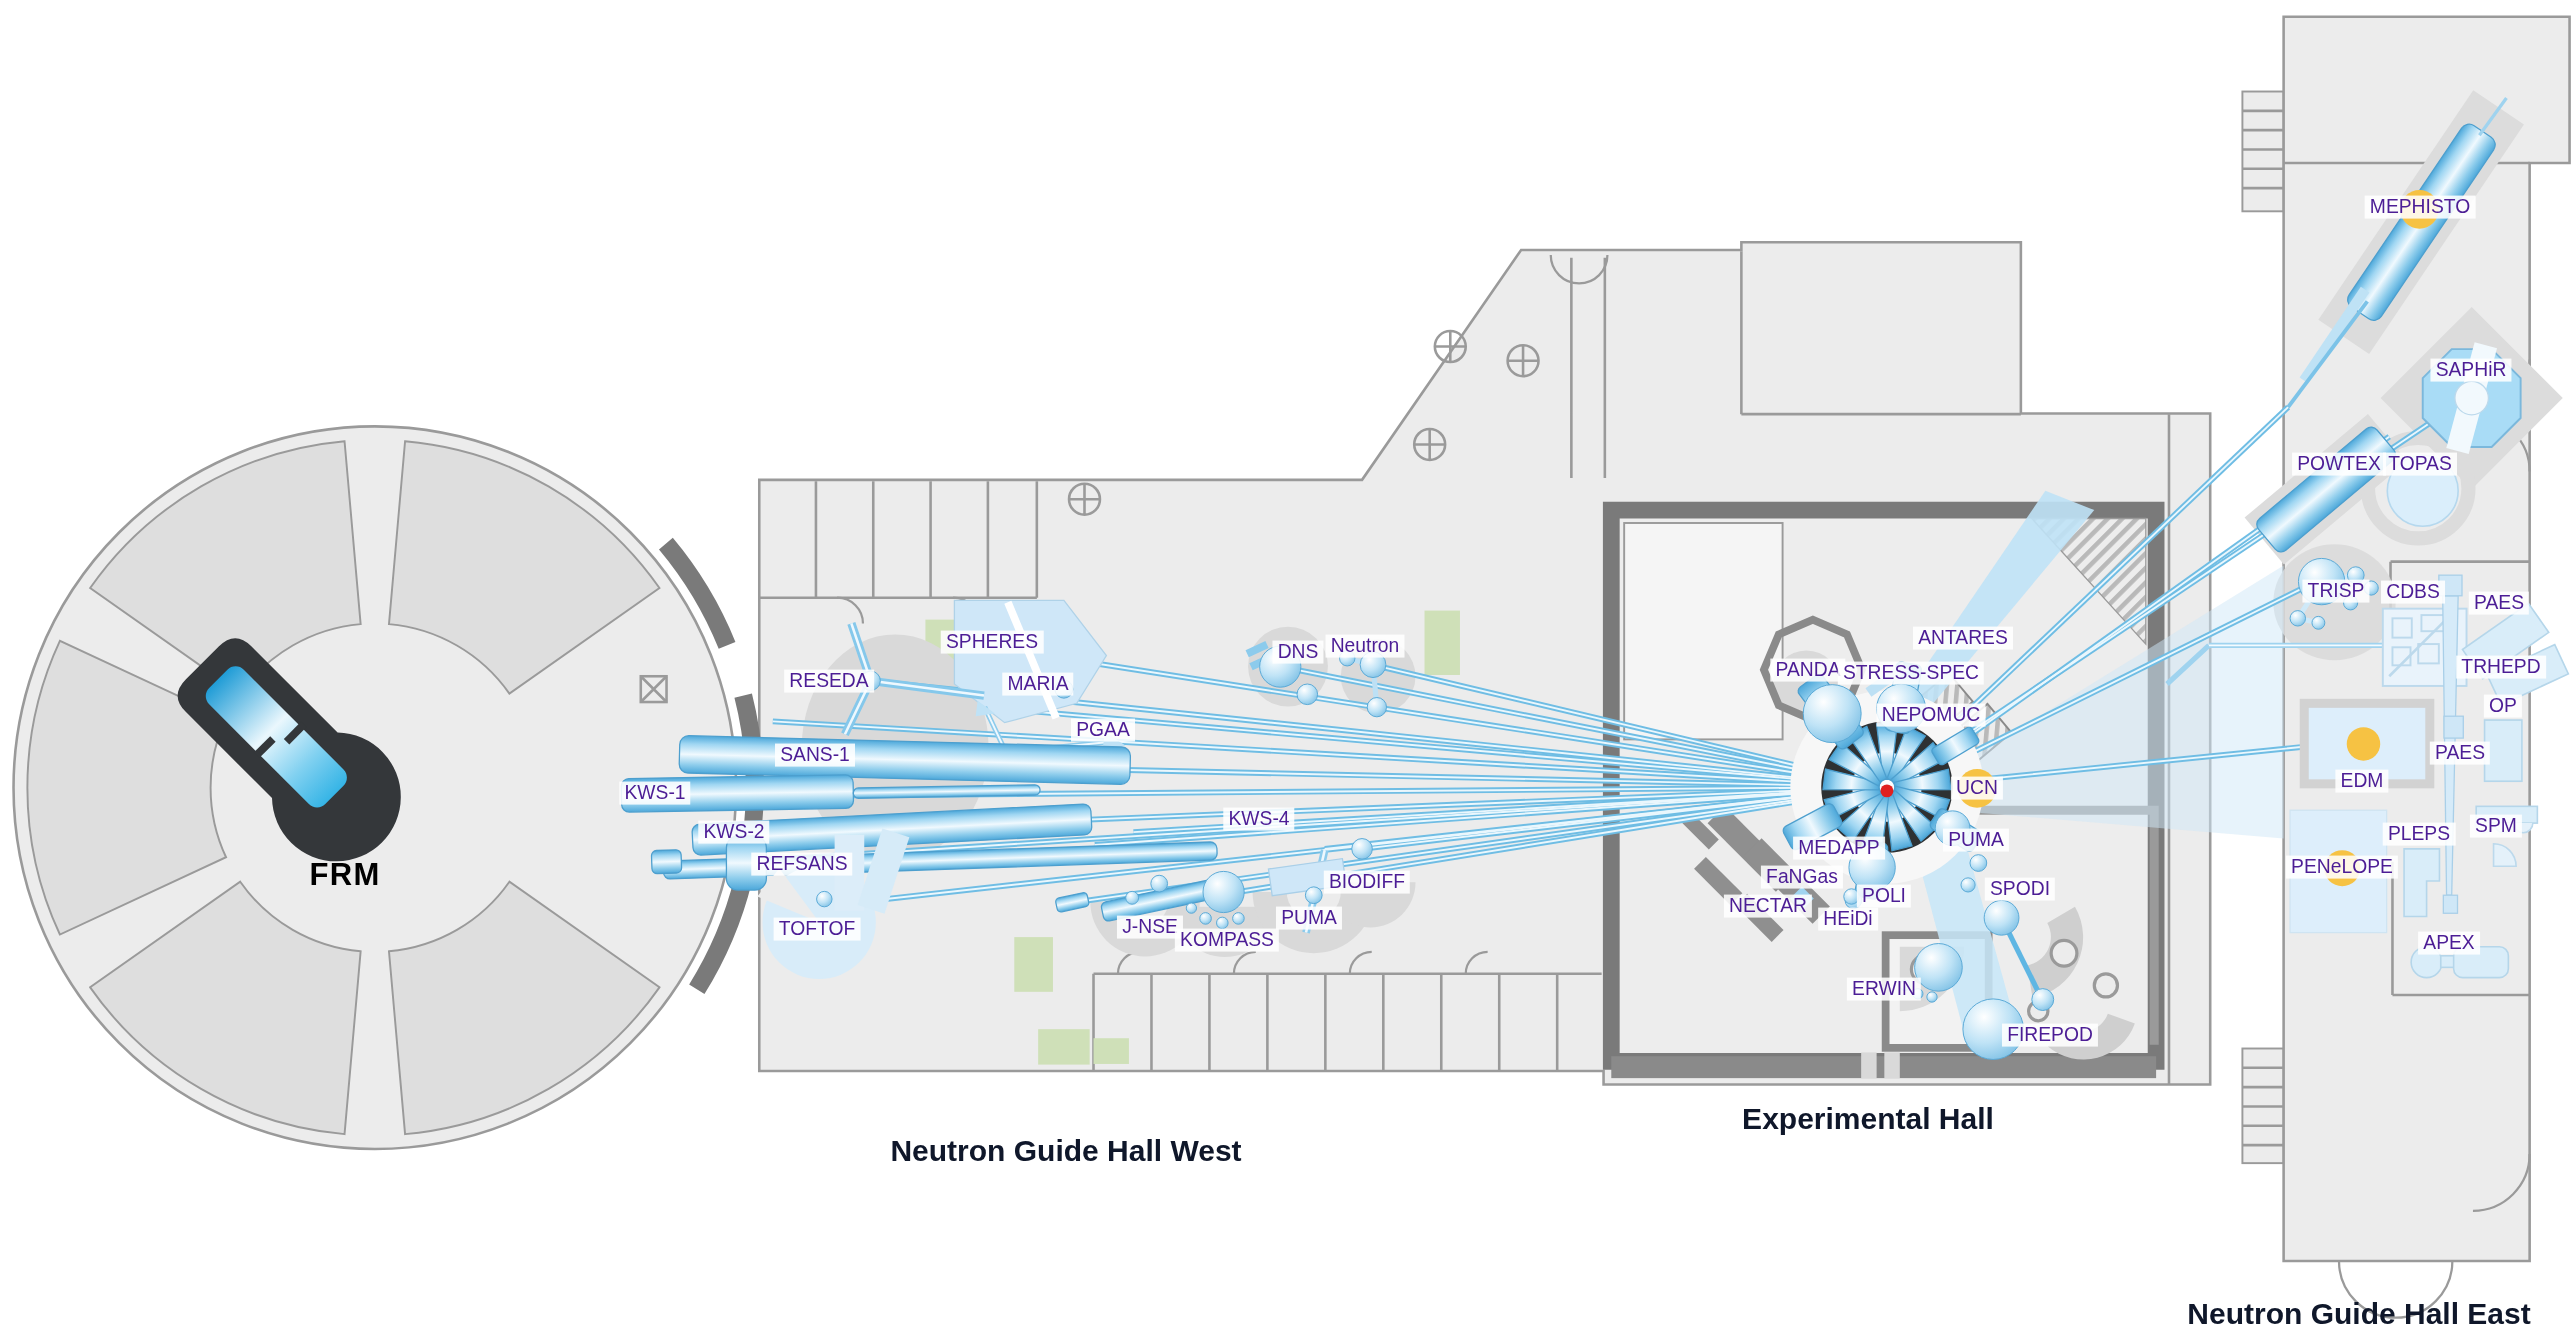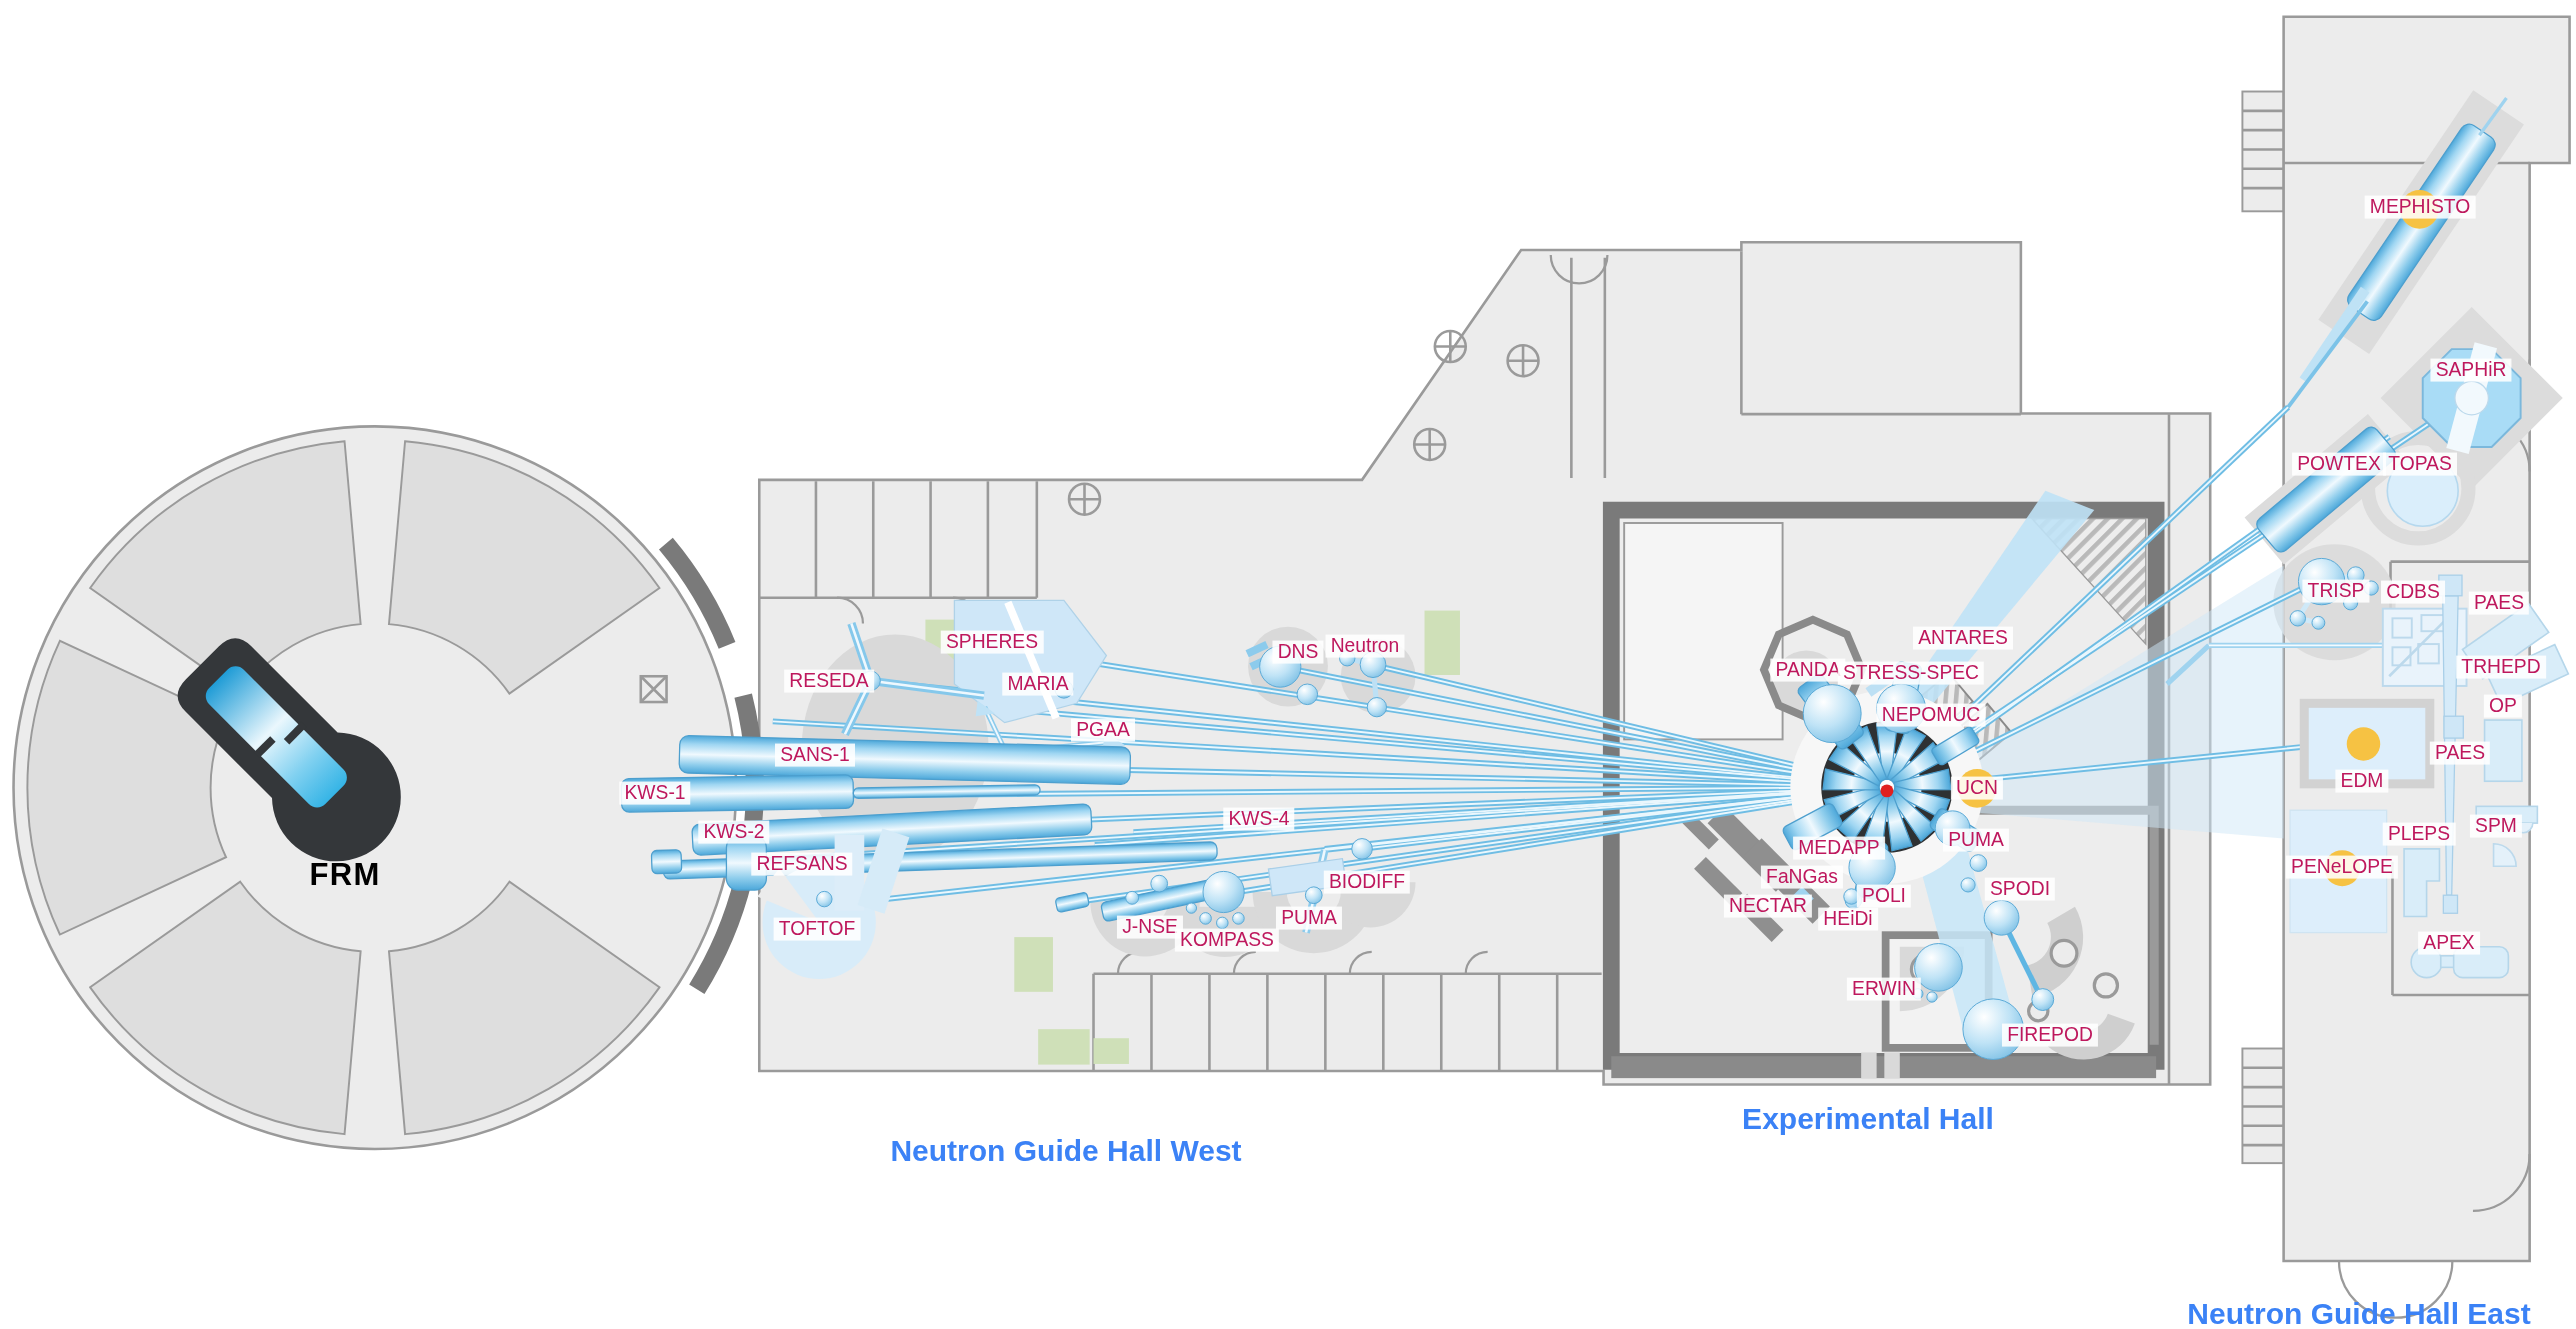--- a/index.html
+++ b/index.html
@@ -1,21 +1,21 @@
 <!DOCTYPE html>
 <html style="font-size:10.3px"><head>
 <meta charset="utf-8">
 <style>
   html,body{margin:0;padding:0;background:#fff}
   #scene{position:relative;width:2576px;height:1330px;background:#fff;
          font-family:"Liberation Sans",sans-serif;overflow:hidden}
   #scene>svg{position:absolute;left:0;top:0}
   .lbl{position:absolute;transform:translate(-50%,-50%);background:rgba(255,255,255,.87);
-       color:#be185d;font-size:19.3px;line-height:1.05;padding:1.3px 5.2px;white-space:nowrap}
-  .ttl{position:absolute;transform:translate(-50%,-50%);color:#3b82f6;font-size:30px;
+       color:#4c1d95;font-size:19.3px;line-height:1.05;padding:1.3px 5.2px;white-space:nowrap}
+  .ttl{position:absolute;transform:translate(-50%,-50%);color:#0f172a;font-size:30px;
        font-weight:bold;white-space:nowrap}
   .frm{position:absolute;transform:translate(-50%,-50%);color:#000;font-size:31px;
        font-weight:bold;letter-spacing:1.3px}
   .bo{stroke:#6fbde4;stroke-width:9;fill:none}
   .bi{stroke:#eaf7fd;stroke-width:3;fill:none}
   .po{stroke:#9fd3ef;stroke-width:8;fill:none}
   .pi{stroke:#f4fbff;stroke-width:3;fill:none}
   .w{stroke:#9a9a9a;stroke-width:4;fill:none}
   .arc{stroke:#9a9a9a;stroke-width:3.5;fill:none}
   .sph{fill:url(#sp);stroke:#58a8d6;stroke-width:1.5}

